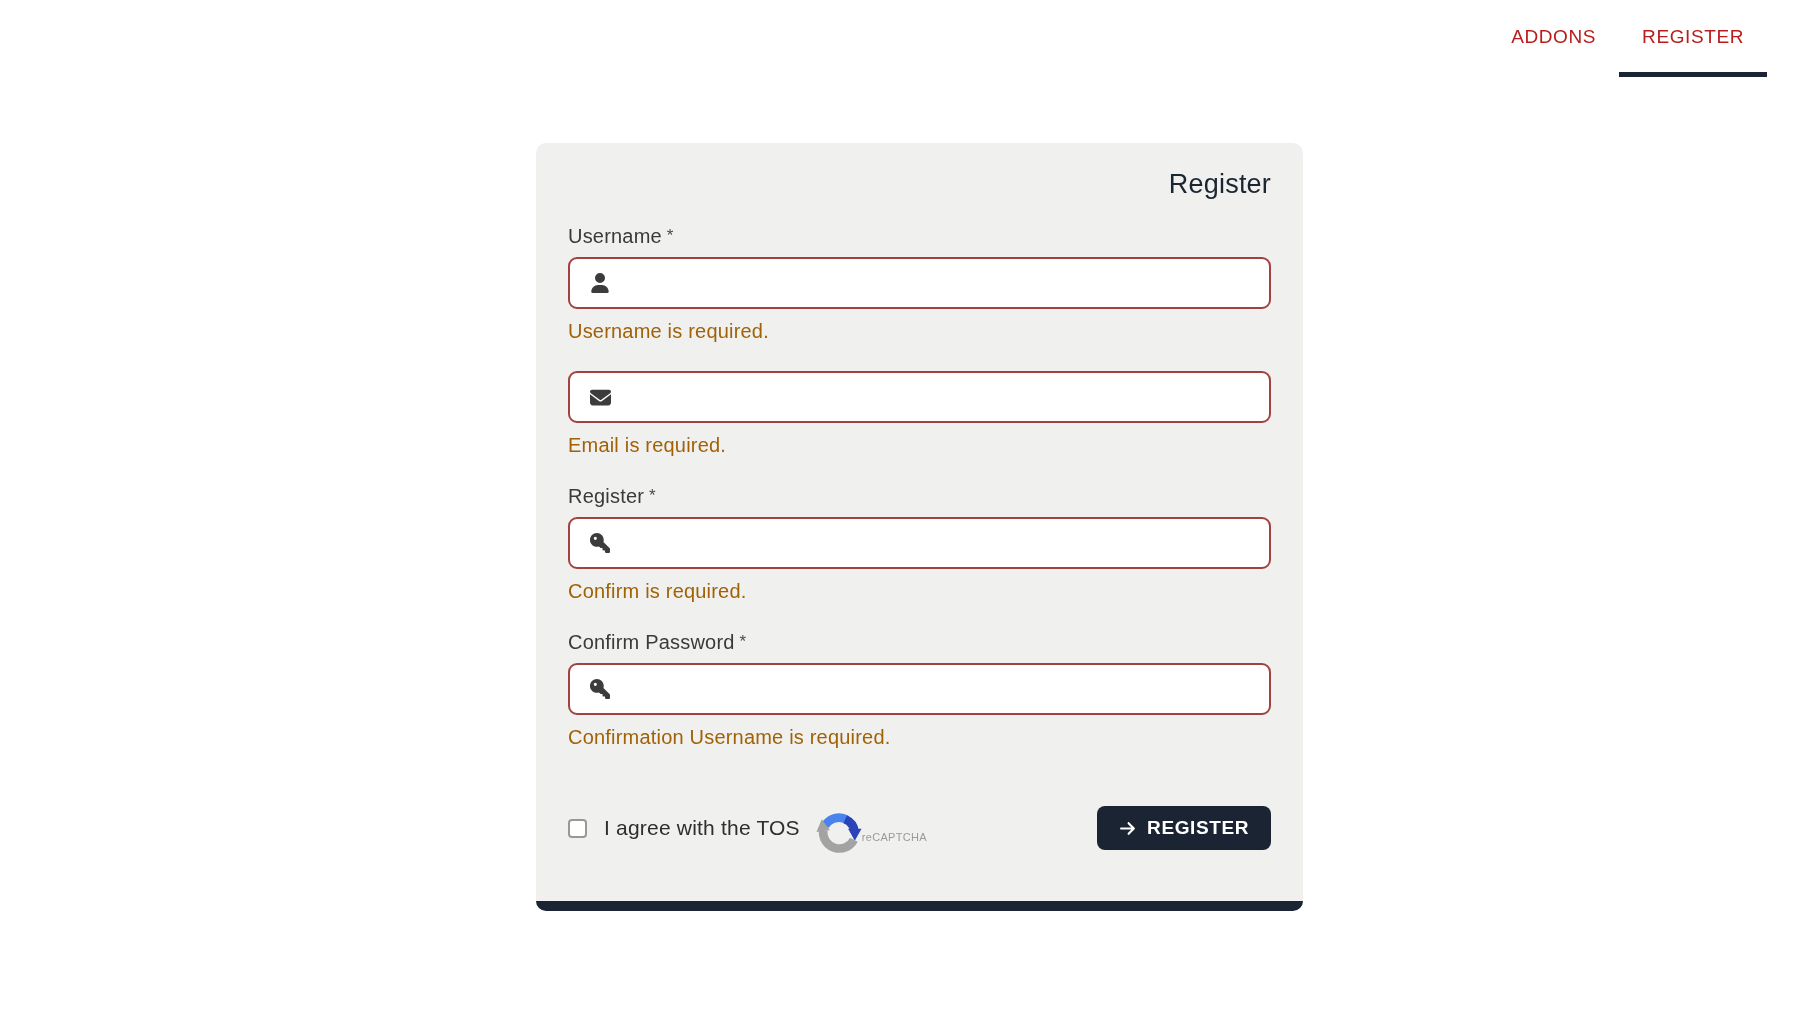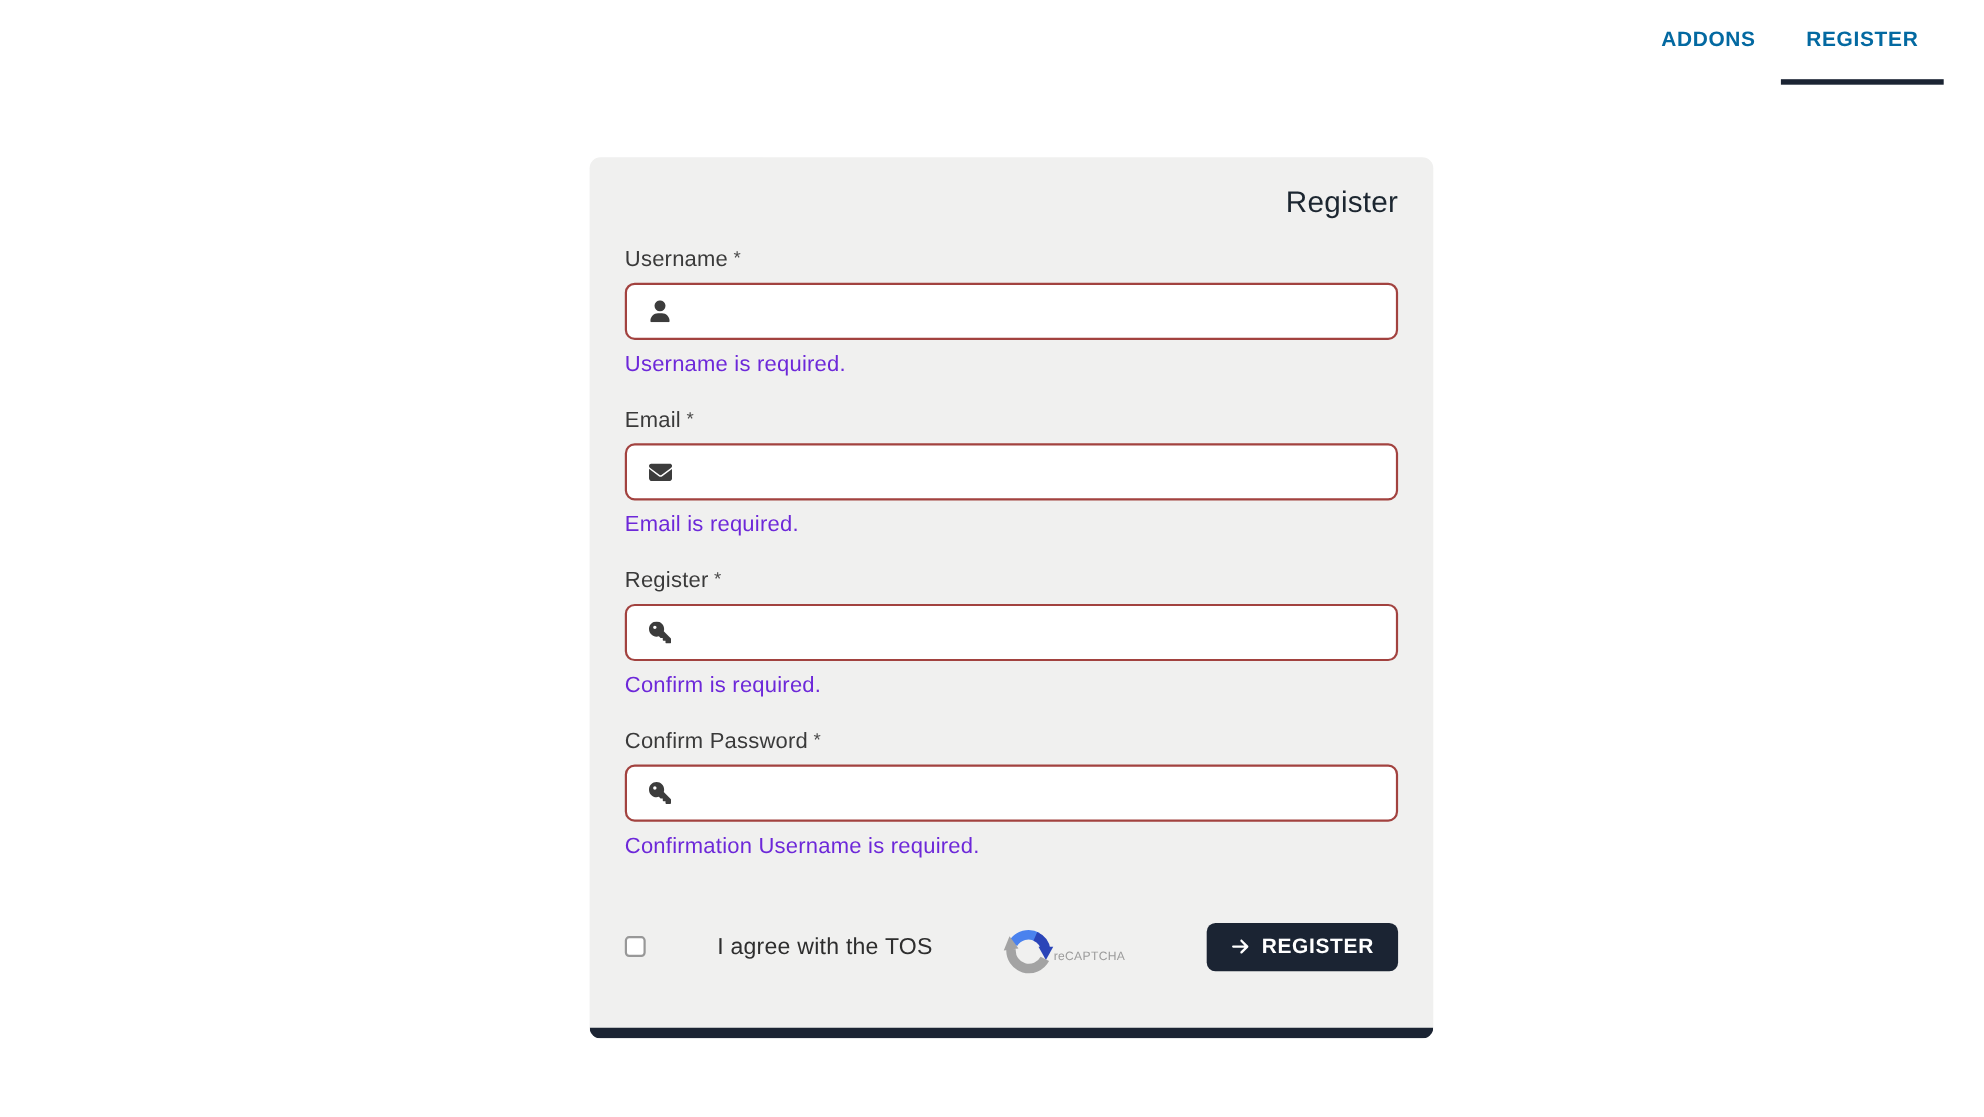--- a/index.html
+++ b/index.html
@@ -12,21 +12,21 @@
 
   
   .topnav{
     position:absolute;top:0;right:37px;
     display:flex;align-items:stretch;
   }
   .nav-item{
     position:relative;
     padding:26px 23px 29px 23px;
     font-size:19px;letter-spacing:.6px;
-    color:#0369a1;font-weight:700;cursor:pointer;
+    color:#b91c1c;font-weight:400;cursor:pointer;
     white-space:nowrap;
   }
   .nav-item.active::after{
     content:"";position:absolute;left:0;right:0;bottom:0;height:5px;
     background:#1b2433;
   }
 
   
   .card{
     position:absolute;left:536px;top:143px;width:767px;
@@ -57,28 +57,28 @@
     font-family:"Liberation Sans",sans-serif;
   }
   .input-icon{
     position:absolute;left:21px;top:50%;transform:translateY(-50%);
     width:22px;height:22px;display:flex;align-items:center;justify-content:center;
     color:#3c3c3c;pointer-events:none;
   }
   .input-icon svg{display:block;}
   .input-icon.mirror svg{transform:scaleX(-1);}
   .field-error{
-    margin-top:11px;font-size:20px;color:#6d28d9;letter-spacing:.2px;
+    margin-top:11px;font-size:20px;color:#a16207;letter-spacing:.2px;
   }
 
   
   .bottom-row{
     display:flex;align-items:center;margin-top:46px;
   }
-  .tos-group{display:flex;align-items:center;gap:48px;}
+  .tos-group{display:flex;align-items:center;}
   .tos-checkbox{
     appearance:none;-webkit-appearance:none;
     width:19px;height:19px;margin:0;
     background:#fff;border:2px solid #989898;border-radius:4px;
     cursor:pointer;flex:0 0 auto;
   }
   .tos-label{
     margin-left:17px;font-size:21px;color:#2e2e2e;letter-spacing:.2px;cursor:pointer;
   }
   .recaptcha{
@@ -119,23 +119,20 @@
         <svg width="18" height="20" viewBox="0 0 448 512" fill="currentColor">
             <path d="M224 256a128 128 0 1 0 0-256 128 128 0 1 0 0 256zm-45.7 48C79.8 304 0 383.8 0 482.3 0 498.7 13.3 512 29.7 512l388.6 0c16.4 0 29.7-13.3 29.7-29.7 0-98.5-79.8-178.3-178.3-178.3l-91.4 0z"></path>
           </svg>
       </span>
       <input class="text-input" type="text" value="" style="">
     </div>
     <div class="field-error">Username is required.</div>
   </div>
 
   <div class="field-group">
-    <div class="field-label">
-      <span>Email</span><span class="req">*</span>
-    </div>
     <div class="input-wrap">
       <span class="input-icon">
         <svg width="21" height="21" viewBox="0 0 512 512" fill="currentColor">
             <path d="M48 64C21.5 64 0 85.5 0 112c0 15.1 7.1 29.3 19.2 38.4L236.8 313.6c11.4 8.5 27 8.5 38.4 0L492.8 150.4c12.1-9.1 19.2-23.3 19.2-38.4 0-26.5-21.5-48-48-48L48 64zM0 176L0 384c0 35.3 28.7 64 64 64l384 0c35.3 0 64-28.7 64-64l0-208L294.4 339.2c-22.8 17.1-54 17.1-76.8 0L0 176z"></path>
           </svg>
       </span>
       <input class="text-input" type="email" value="" style="">
     </div>
     <div class="field-error">Email is required.</div>
   </div>

